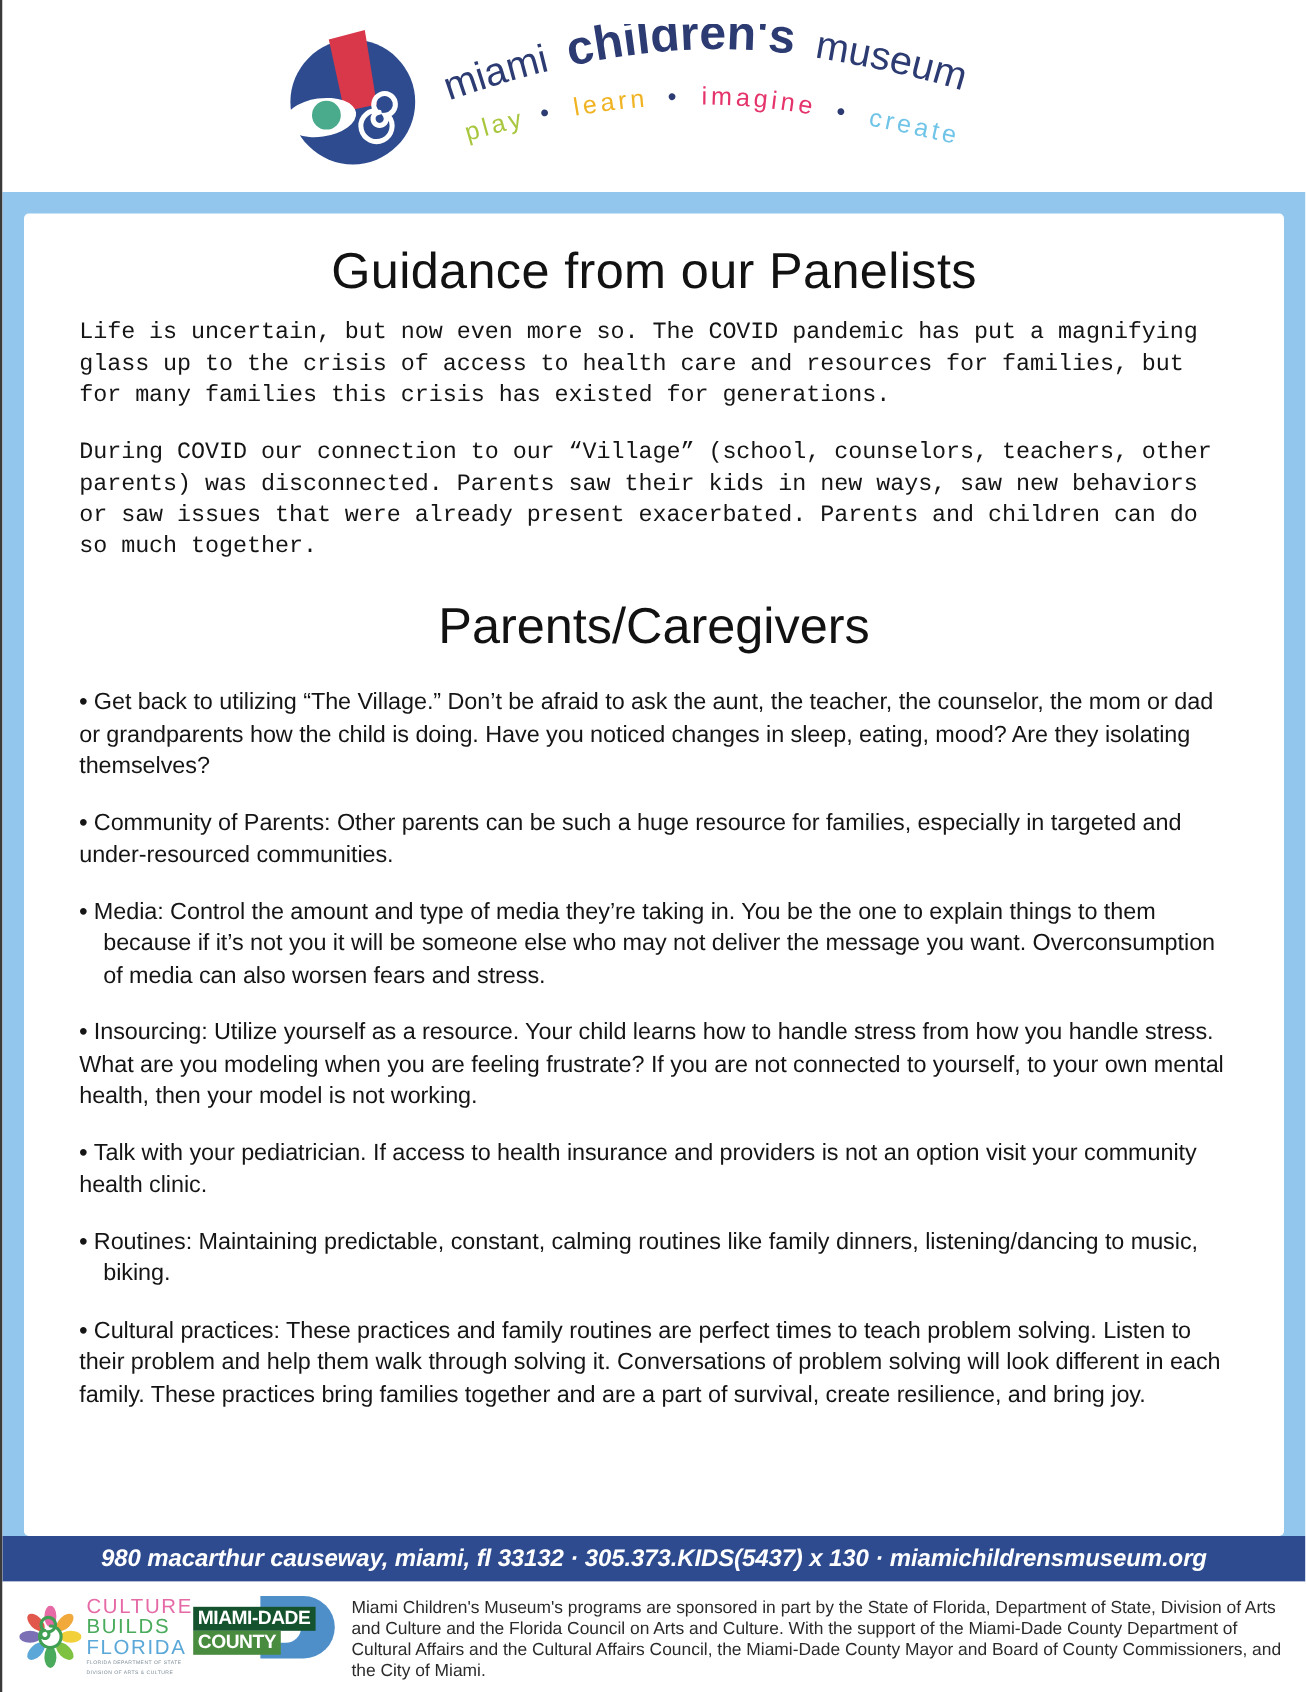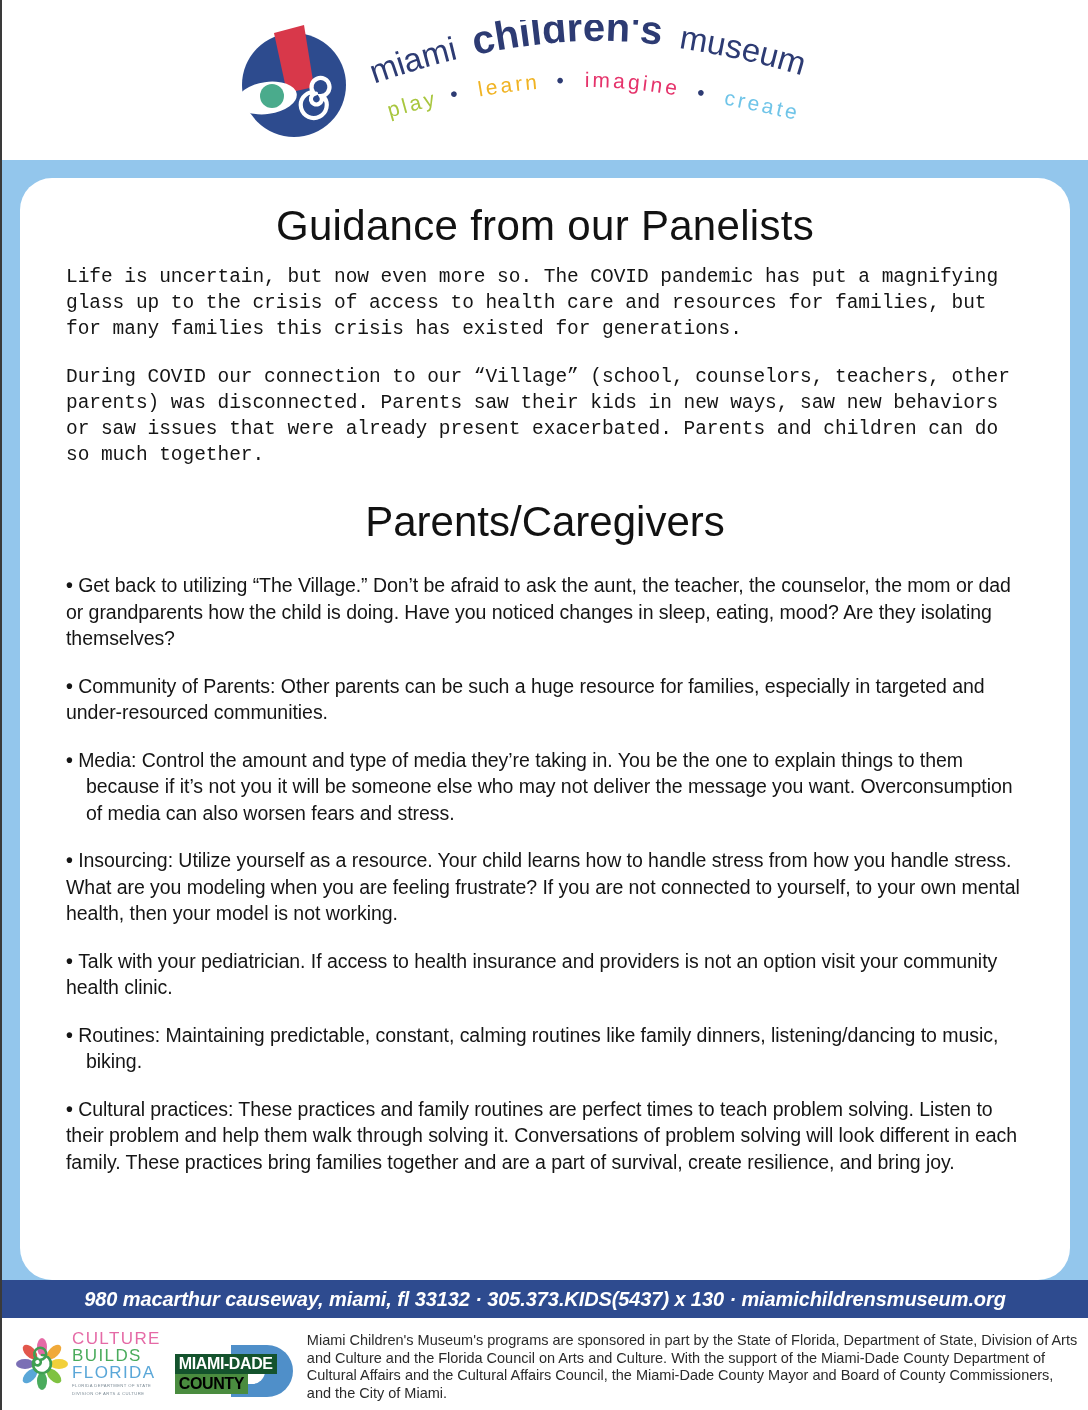--- a/index.html
+++ b/index.html
@@ -40,21 +40,21 @@
 
   
   .blue-frame {
     position: relative;
     background: #93c6ec;
     padding: 18px 18px 0 18px;
     height: 1120px;
   }
   .card {
     background: #ffffff;
-    border-radius: 32px;
+    border-radius: 4px;
     height: 100%;
     padding: 14px 46px 20px 46px;
     overflow: hidden;
   }
 
   h1.title {
     text-align: center;
     font-size: 42px;
     font-weight: 400;
     letter-spacing: 0.3px;
@@ -109,21 +109,21 @@
   }
 
   
   .sponsors {
     display: flex;
     align-items: flex-start;
     padding: 12px 10px 0 14px;
     height: 92px;
     background: #ffffff;
   }
-  .sponsor-logos { display: flex; align-items: flex-end; flex: 0 0 250px; gap: 14px; }
+  .sponsor-logos { display: flex; align-items: flex-start; flex: 0 0 250px; gap: 0; }
   .cbf-logo { display: flex; align-items: center; }
   .cbf-words { margin-left: 4px; line-height: 1; }
   .cbf-words .w { font-size: 17px; letter-spacing: 1.4px; font-weight: 400; display: block; }
   .cbf-words .w1 { color: #e56aa6; }
   .cbf-words .w2 { color: #4aab5c; }
   .cbf-words .w3 { color: #5aa7d8; }
   .cbf-words .sub { display: block; font-size: 4.2px; color: #7b8a95; letter-spacing: 0.4px; margin-top: 2px; line-height: 6px; }
 
   .md-logo { position: relative; width: 118px; height: 52px; }
   .md-d {
@@ -133,21 +133,21 @@
   }
   .md-d::after {
     content: ""; position: absolute; left: 0; top: 13px;
     width: 34px; height: 26px; background: #ffffff; border-radius: 0 13px 13px 0;
   }
   .md-row1 {
     position: absolute; left: 0; top: 9px; background: #14532d; color: #ffffff;
     font-size: 16px; font-weight: bold; padding: 1px 4px; letter-spacing: -0.4px; z-index: 2;
   }
   .md-row2 {
-    position: absolute; left: 0; top: 29px; background: #4a8c3f; color: #000000;
+    position: absolute; left: 0; top: 29px; background: #4a8c3f; color: #ffffff;
     font-size: 16px; font-weight: bold; padding: 1px 4px; letter-spacing: -0.4px; z-index: 2;
   }
 
   .sponsor-text {
     flex: 1;
     font-size: 14.5px;
     line-height: 17.5px;
     color: #2b2b2b;
     padding-left: 14px;
     padding-top: 2px;

